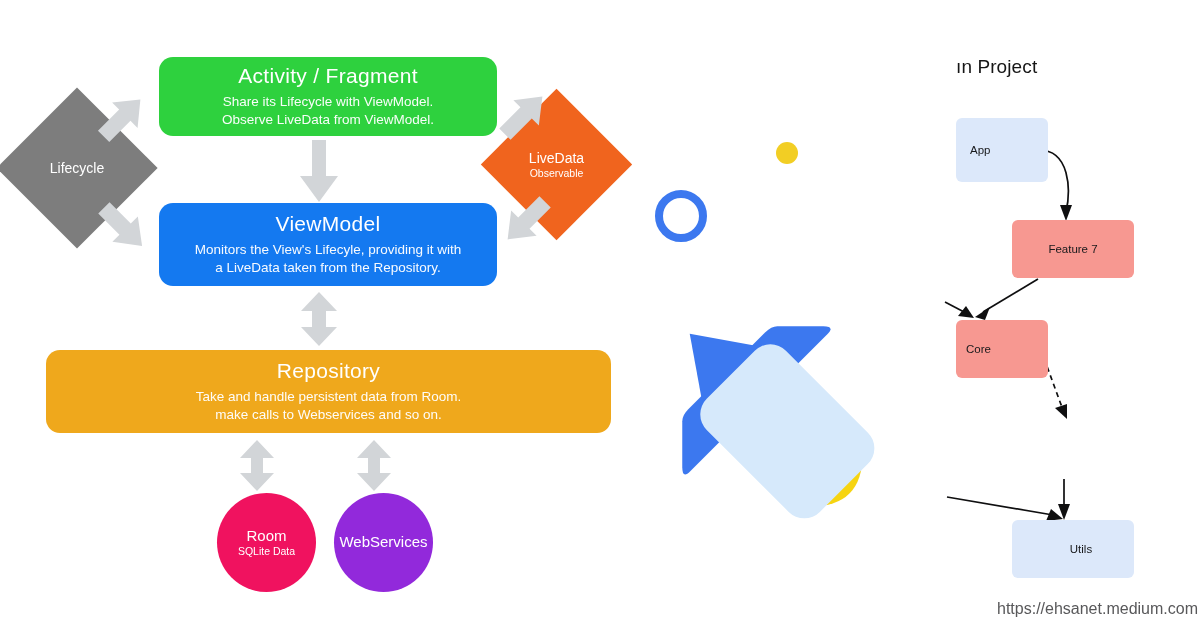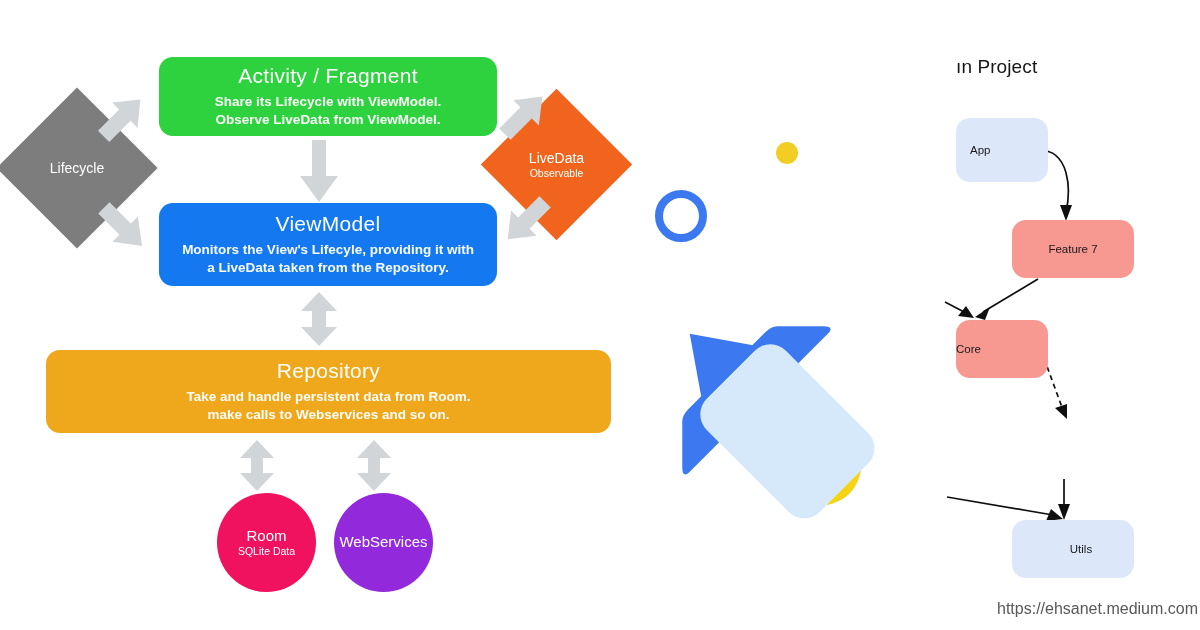--- a/index.html
+++ b/index.html
@@ -31,21 +31,21 @@
     font-size: 21px;
     font-weight: 400;
     letter-spacing: .3px;
     line-height: 1.1;
     margin: 0 0 6px 0;
     color: #ffffff;
   }
   .mvvm-sub {
     font-size: 13.5px;
     line-height: 1.35;
-    font-weight: 700;
+    font-weight: 400;
     color: #ffffff;
     white-space: pre-line;
     opacity: .97;
   }
   #box-activity { left: 150px; top: 57px; width: 338px; height: 79px; background: #2ED13E; }
   #box-viewmodel { left: 150px; top: 203px; width: 338px; height: 83px; background: #1479F0; }
   #box-repository { left: 37px; top: 350px; width: 565px; height: 83px; background: #EFA81C; }
 
   
   .diamond-wrap {
@@ -88,31 +88,31 @@
 
   
   #gradle-title {
     left: 947px; top: 56px;
     font-size: 19px; color: #161616;
     font-family: "Liberation Sans", sans-serif;
     letter-spacing: .1px;
     white-space: nowrap;
   }
   .g-box {
-    border-radius: 14px;
+    border-radius: 6px;
     display: flex; align-items: center; justify-content: center;
     font-size: 11.5px;
     color: #18191b;
     text-align: center;
   }
   .g-box.blue { background: #DCE8FA; }
   .g-box.red  { background: #F79891; }
   #g-app      { left: 947px;  top: 118px; width: 92px;  height: 64px; justify-content: flex-start; padding-left: 14px;}
   #g-feature2 { left: 1003px; top: 220px; width: 122px; height: 58px; }
-  #g-core     { left: 947px;  top: 320px; width: 92px;  height: 58px; justify-content: flex-start; padding-left: 0;}
+  #g-core     { left: 947px;  top: 320px; width: 92px;  height: 58px; justify-content: flex-start; padding-left: 10px;}
   #g-network  { left: 1003px; top: 420px; width: 122px; height: 58px; }
   #g-utils    { left: 1003px; top: 520px; width: 122px; height: 58px; padding-left: 16px; }
 
   #gradle-arrows { position: absolute; left: 0; top: 0; width: 1200px; height: 630px; pointer-events: none; }
   .g-stroke { stroke: #0f0f10; stroke-width: 1.7; fill: none; }
   .g-stroke-dash { stroke: #0f0f10; stroke-width: 1.7; fill: none; stroke-dasharray: 5 4; }
   .g-head { fill: #0f0f10; }
 
   
   #rocket { left: 615px; top: 130px; width: 270px; height: 400px; }

